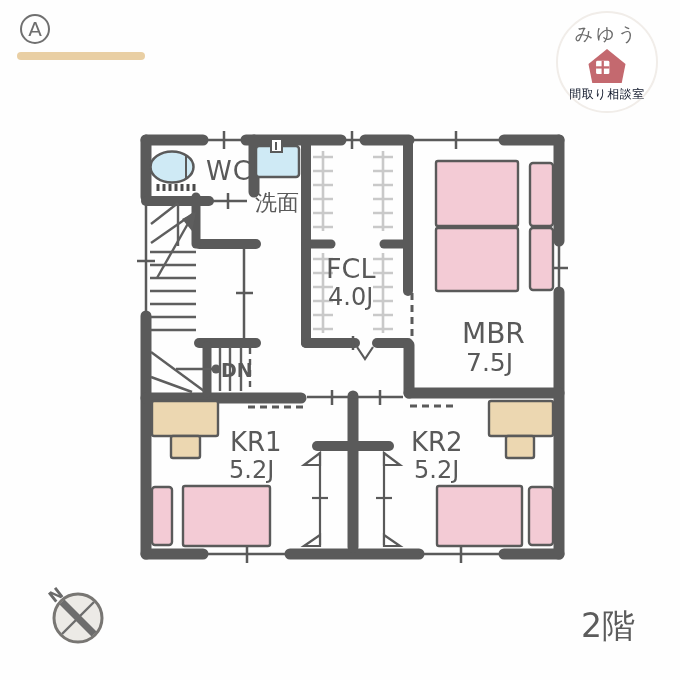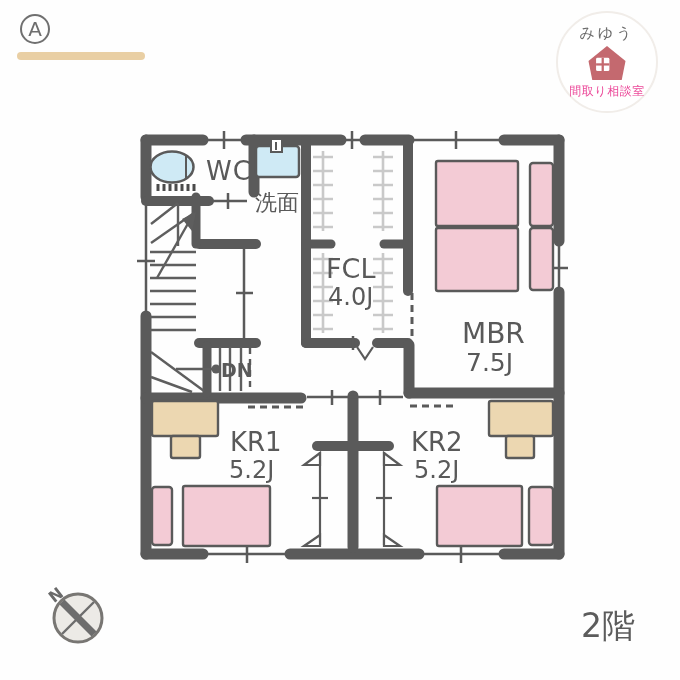--- a/index.html
+++ b/index.html
@@ -19,22 +19,22 @@
   }
   .title-underline{
     position:absolute;left:17px;top:52px;width:128px;height:8px;
     border-radius:4px;z-index:1;
   }
   .logo{
     position:absolute;left:556px;top:11px;width:102px;height:102px;border-radius:50%;
     background:#fff;border:2px solid #f1ede9;box-sizing:border-box;
     display:flex;flex-direction:column;align-items:center;justify-content:center;gap:1px;z-index:2;
   }
-  .logo-name{font-size:15px;color:#6a6a6a;letter-spacing:3px;}
-  .logo-sub{font-size:12px;color:#ec4899;letter-spacing:0.5px;}
+  .logo-name{font-size:18px;color:#6a6a6a;letter-spacing:3px;}
+  .logo-sub{font-size:12px;color:#0f172a;letter-spacing:0.5px;}
   svg.plan{position:absolute;left:0;top:0;z-index:1;}
   text{font-family:"DejaVu Sans",sans-serif;}
 </style>
 </head>
 <body>
 
 <div class="page">
 
   <div class="title-underline" style="background:#e9cfa4;"></div>
   <div class="title">

